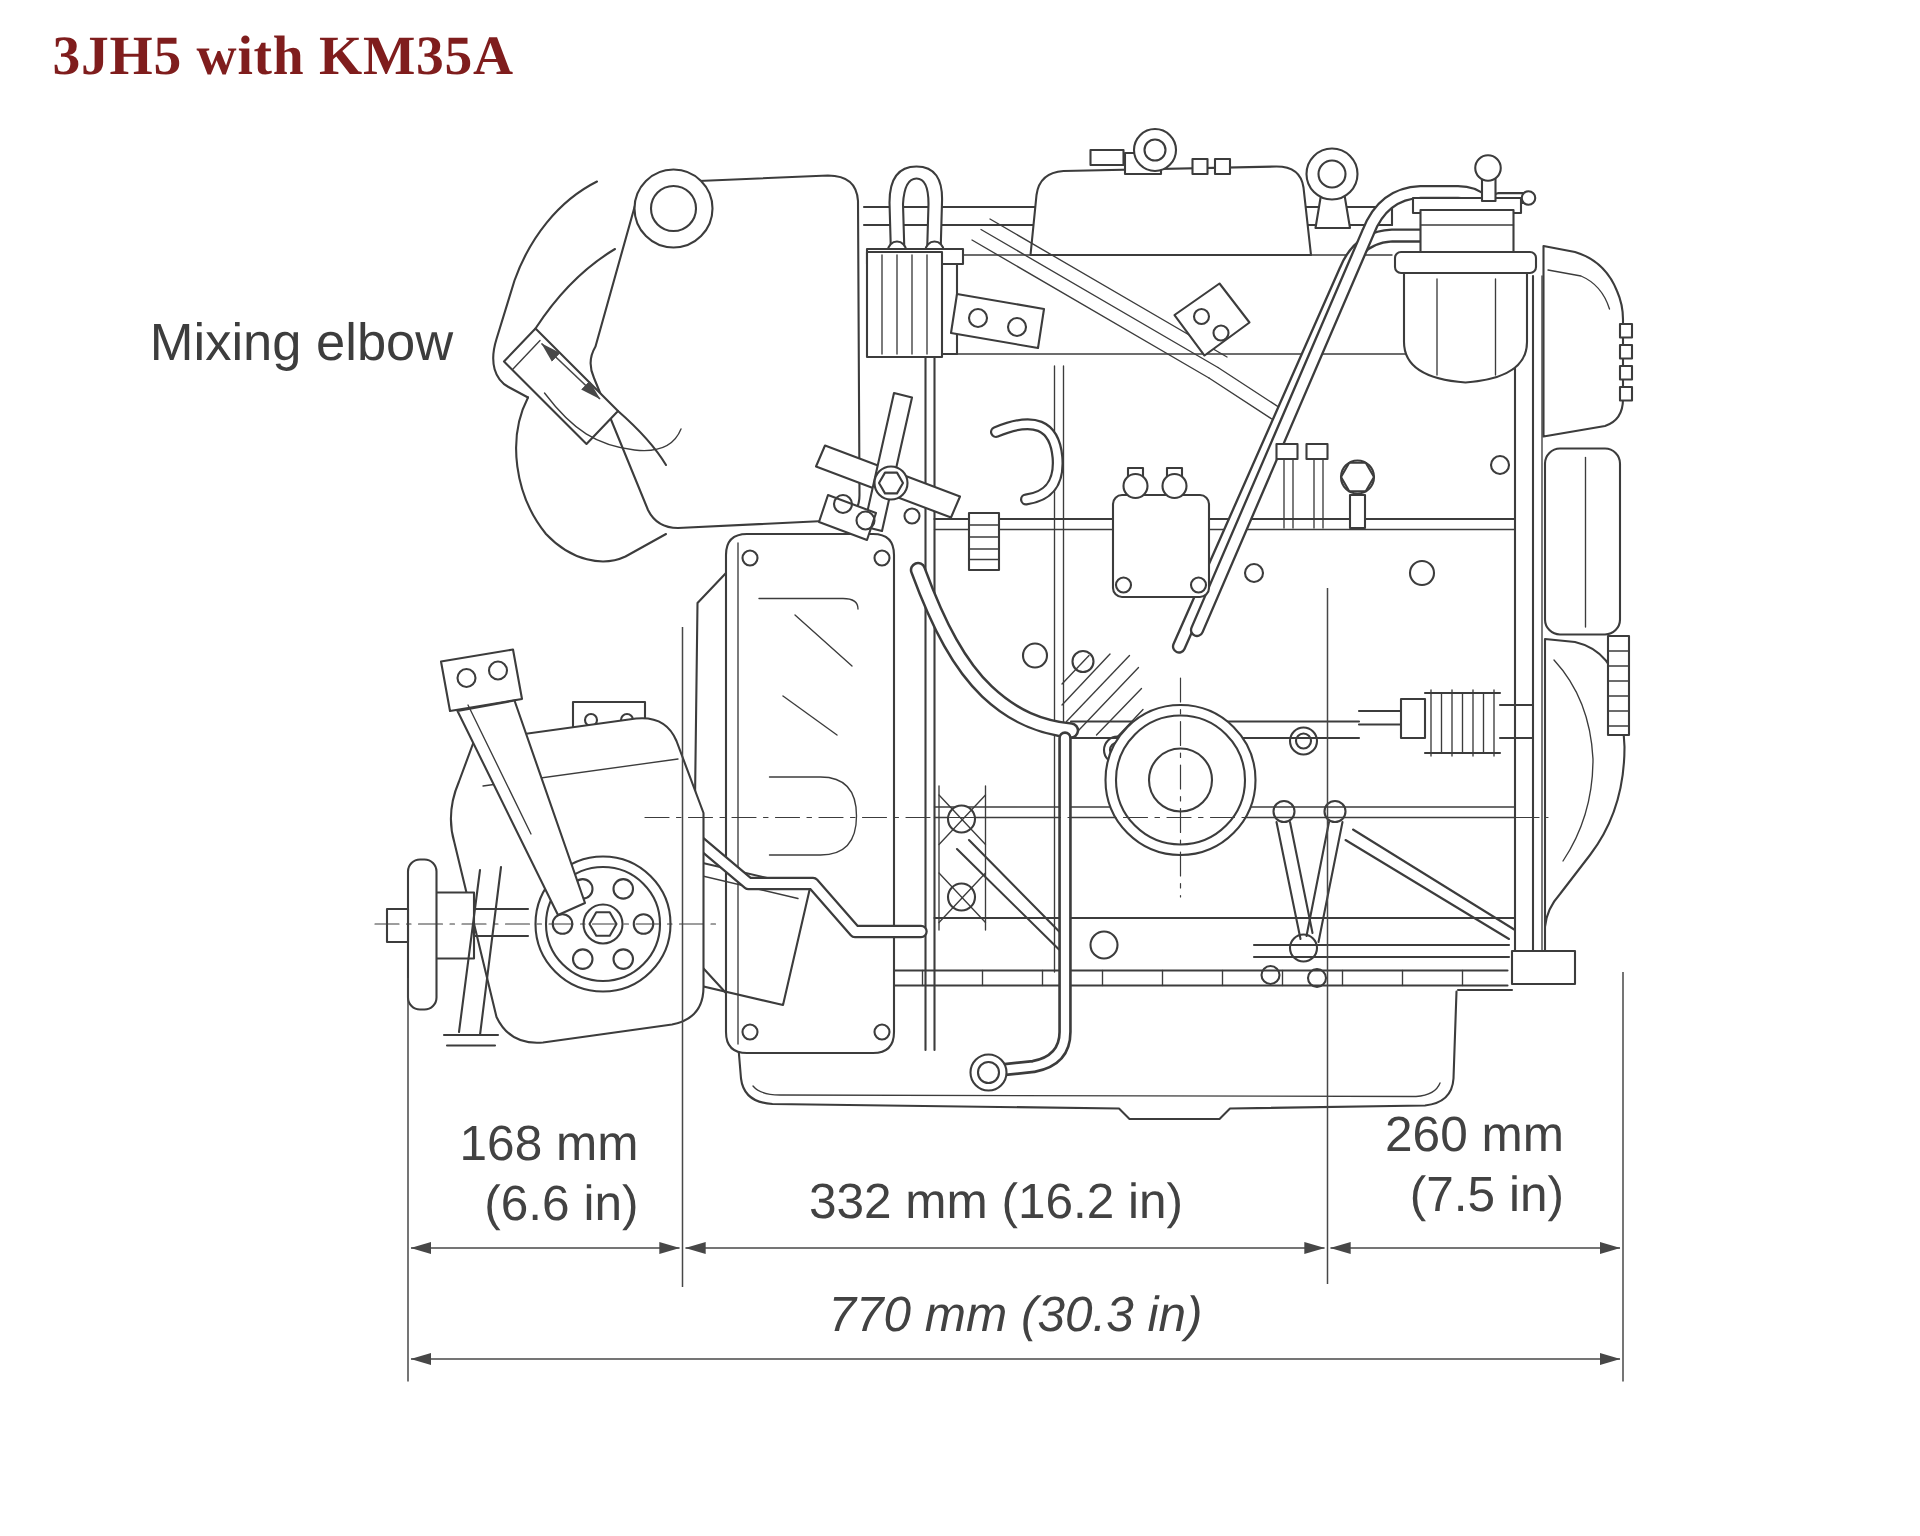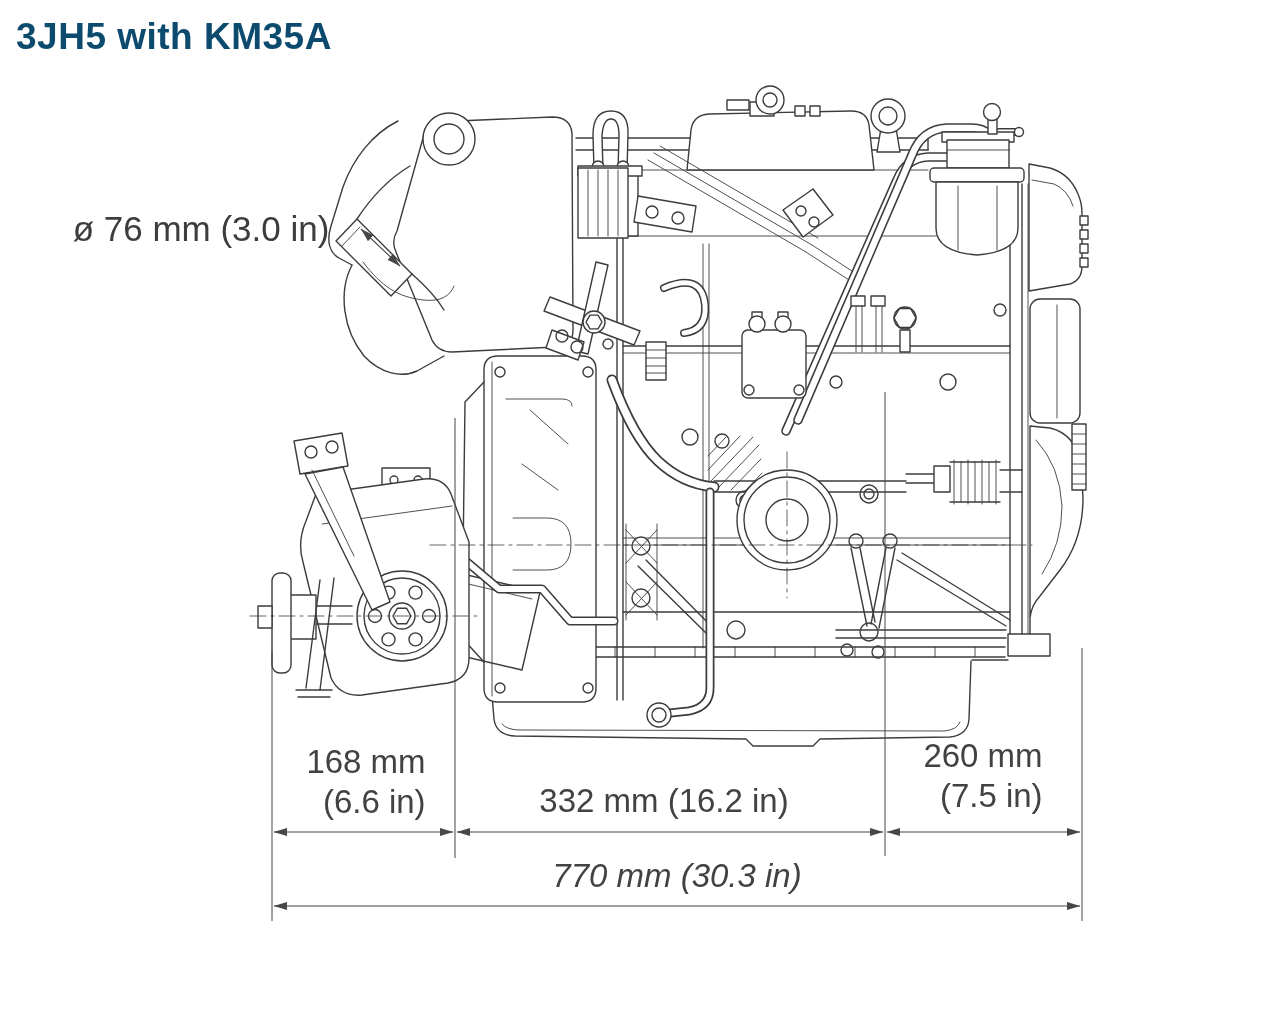--- a/index.html
+++ b/index.html
@@ -6,22 +6,22 @@
     --ink:#3c3c3c;
     --dim:#474747;
   }
   html,body{margin:0;padding:0;}
   body{
     width:1280px;height:1024px;position:relative;background:#ffffff;
     font-family:"Liberation Sans","DejaVu Sans",sans-serif;overflow:hidden;
   }
   .abs{position:absolute;}
   #title{
-    left:16px;top:16px;font-size:37px;font-weight:bold;color:#0c4a6e;
-    letter-spacing:0.5px;white-space:nowrap;
+    left:35px;top:16px;font-size:37px;font-weight:bold;color:#7f1d1d;
+    letter-spacing:0.5px;white-space:nowrap;font-family:Liberation Serif, serif;
   }
   #callout{
     left:36px;top:205px;width:330px;text-align:center;
     font-size:35px;color:#3d3d3d;line-height:47px;white-space:nowrap;
   }
   .dimtext{
     color:#424242;font-size:33px;line-height:40px;text-align:right;
     transform:translateX(-50%);white-space:nowrap;
   }
   #dim-168{left:366px;top:742px;}
@@ -41,21 +41,21 @@
   .dims line, .dims path{stroke:var(--dim);fill:none;}
   .dims .ext{stroke-width:1;}
   .dims .dl{stroke-width:1.1;}
 </style>
 </head>
 <body>
 
 <div class="abs" id="title">3JH5 with KM35A</div>
 
 <div class="abs" id="callout">
-  <div>ø 76 mm (3.0 in)</div>
+  <div>Mixing elbow</div>
 </div>
 
 <div class="abs dimtext" id="dim-168">
   <div>168 mm</div>
   <div>(6.6 in)</div>
 </div>
 <div class="abs dimtext" id="dim-412">332 mm (16.2 in)</div>
 <div class="abs dimtext" id="dim-190">
   <div>260 mm</div>
   <div>(7.5 in)</div>

